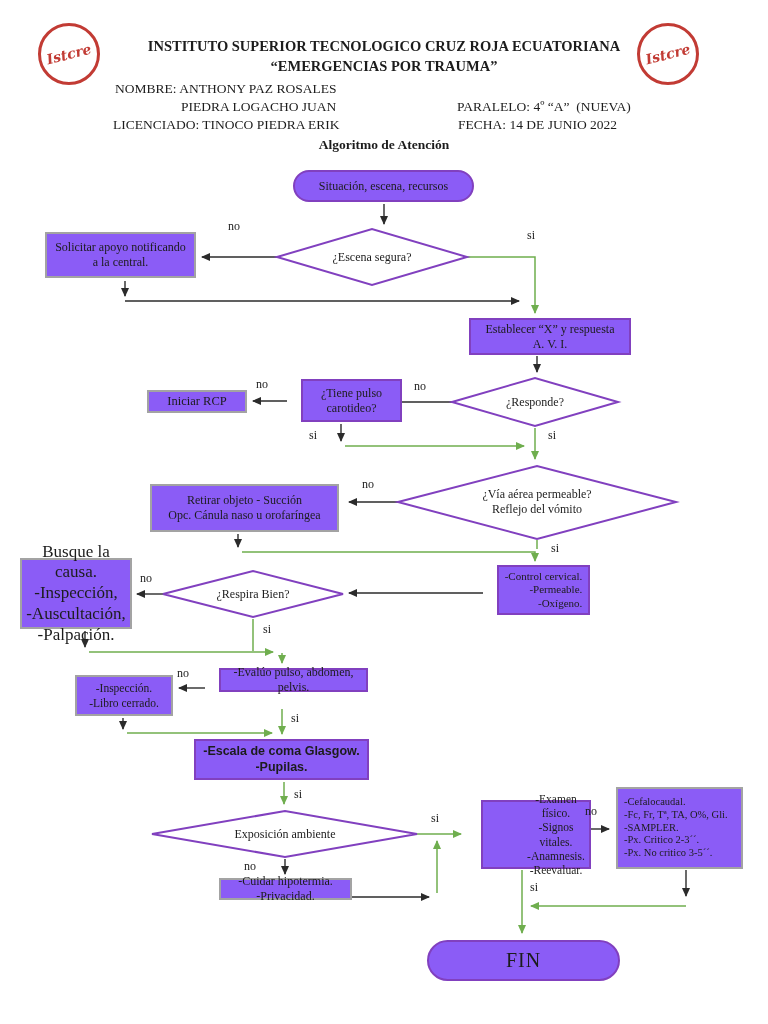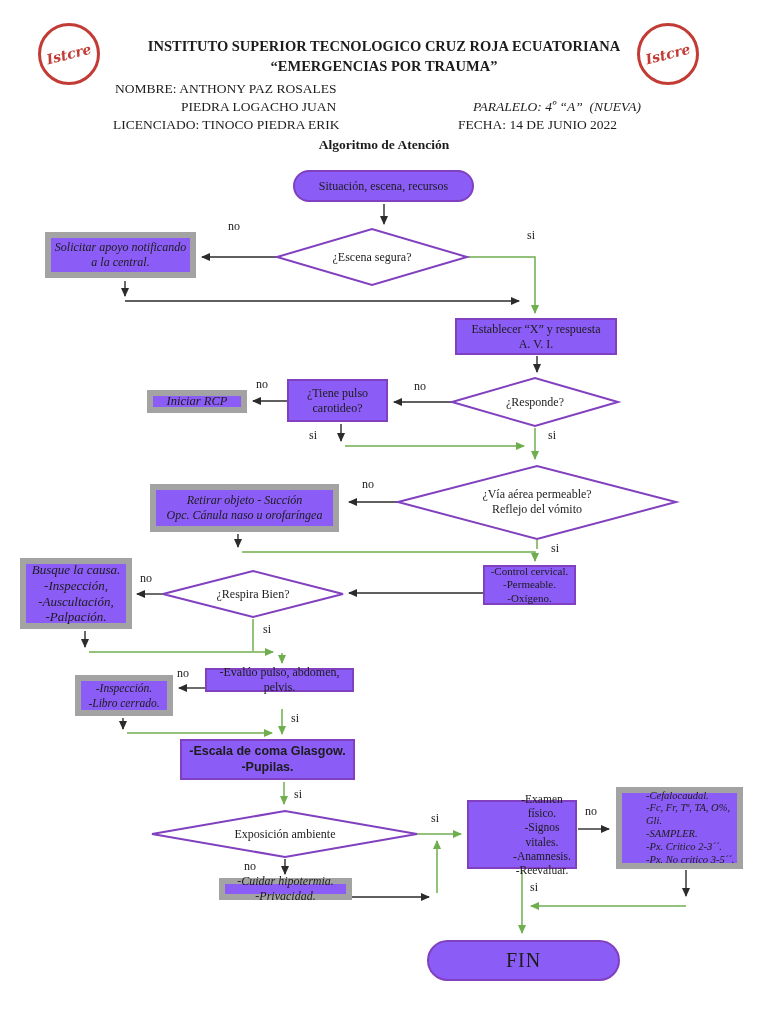--- a/index.html
+++ b/index.html
@@ -8,27 +8,27 @@
   .overlay{position:absolute;left:0;top:0;pointer-events:none;}
   .hline{position:absolute;white-space:pre;font-size:13.5px;}
   .title{position:absolute;width:768px;text-align:center;font-weight:bold;font-size:14.5px;white-space:pre;}
   .subtitle{position:absolute;width:768px;text-align:center;font-weight:bold;font-size:13.5px;}
   .logo{position:absolute;width:56px;height:56px;border:3px solid #c23b34;border-radius:50%;
         display:flex;align-items:center;justify-content:center;background:#fff;}
   .logo span{font-style:italic;font-weight:bold;font-size:14px;color:#c23b34;transform:rotate(-14deg);
              font-family:"DejaVu Serif",serif;}
   .node{position:absolute;display:flex;align-items:center;justify-content:center;text-align:center;
         white-space:pre-line;font-size:12px;line-height:1.22;background:#8b5cf6;box-sizing:border-box;}
-  .b-red{border:6px solid #a3a3a3;font-style:italic;}
-  .b-purple{border:2px solid #8140bf;}
+  .b-red{border:2px solid #a3a3a3;}
+  .b-purple{border:2px solid #8140bf;margin-left:14px;}
   .oval{border:2px solid #8140bf;border-radius:18px;}
   .dtext{background:transparent;}
   .lbl{position:absolute;font-size:12px;}
   .sansbold{font-family:"Liberation Sans",sans-serif;font-weight:bold;font-size:12.5px;}
-  .leftalign{justify-content:flex-start;text-align:left;padding-left:24px;}
+  .leftalign{justify-content:flex-start;text-align:left;padding-left:6px;}
   .fin{font-size:20px;letter-spacing:1px;}
 </style>
 </head>
 <body>
 
 <div class="page">
 
   <svg class="overlay" width="768" height="1024" viewBox="0 0 768 1024">
     <defs>
       <marker id="ab" markerUnits="userSpaceOnUse" markerWidth="9" markerHeight="8" refX="8" refY="4" orient="auto">
@@ -91,21 +91,21 @@
   <div class="logo" style="left:38px;top:23px;">
     <span>Istcre</span>
   </div>
   <div class="logo" style="left:637px;top:23px;">
     <span>Istcre</span>
   </div>
   <div class="title" style="top:38px;">INSTITUTO SUPERIOR TECNOLOGICO CRUZ ROJA ECUATORIANA</div>
   <div class="title" style="top:58px;">“EMERGENCIAS POR TRAUMA”</div>
   <div class="hline" style="left:115px;top:81px;">NOMBRE: ANTHONY PAZ ROSALES</div>
   <div class="hline" style="left:181px;top:99px;">PIEDRA LOGACHO JUAN</div>
-  <div class="hline" style="left:473px;top:99px;font-style:italic;">PARALELO: 4º “A”  (NUEVA)</div>
+  <div class="hline" style="left:457px;top:99px;">PARALELO: 4º “A”  (NUEVA)</div>
   <div class="hline" style="left:113px;top:117px;">LICENCIADO: TINOCO PIEDRA ERIK</div>
   <div class="hline" style="left:458px;top:117px;">FECHA: 14 DE JUNIO 2022</div>
   <div class="subtitle" style="top:137px;">Algoritmo de Atención</div>
 
   <div class="node oval" style="left:293px;top:170px;width:181px;height:32px;">Situación, escena, recursos</div>
 
   <div class="node dtext" style="left:287px;top:246px;width:170px;height:22px;">¿Escena segura?</div>
 
   <div class="node b-red" style="left:45px;top:232px;width:151px;height:46px;">Solicitar apoyo notificando
 a la central.</div>
@@ -119,27 +119,27 @@
 carotideo?</div>
 
   <div class="node b-red" style="left:147px;top:390px;width:100px;height:23px;font-size:12.5px;">Iniciar RCP</div>
 
   <div class="node dtext" style="left:430px;top:479px;width:214px;height:46px;">¿Vía aérea permeable?
 Reflejo del vómito</div>
 
   <div class="node b-red" style="left:150px;top:484px;width:189px;height:48px;">Retirar objeto - Succión
 Opc. Cánula naso u orofaríngea</div>
 
-  <div class="node b-purple" style="left:483px;top:565px;width:93px;height:40px;font-size:11px;">-Control cervical.
+  <div class="node b-purple" style="left:483px;top:565px;width:93px;height:50px;font-size:11px;text-align:right;">-Control cervical.
 -Permeable.
 -Oxígeno.</div>
 
   <div class="node dtext" style="left:175px;top:584px;width:156px;height:20px;">¿Respira Bien?</div>
 
-  <div class="node b-red" style="left:20px;top:558px;width:112px;height:71px;font-size:13px;">Busque la causa.
+  <div class="node b-red" style="left:20px;top:558px;width:112px;height:71px;font-size:17px;">Busque la causa.
 -Inspección,
 -Auscultación,
 -Palpación.</div>
 
   <div class="node b-purple" style="left:205px;top:668px;width:149px;height:24px;">-Evalúo pulso, abdomen,
 pelvis.</div>
 
   <div class="node b-red" style="left:75px;top:675px;width:98px;height:41px;font-size:11.5px;">-Inspección.
 -Libro cerrado.</div>
 

